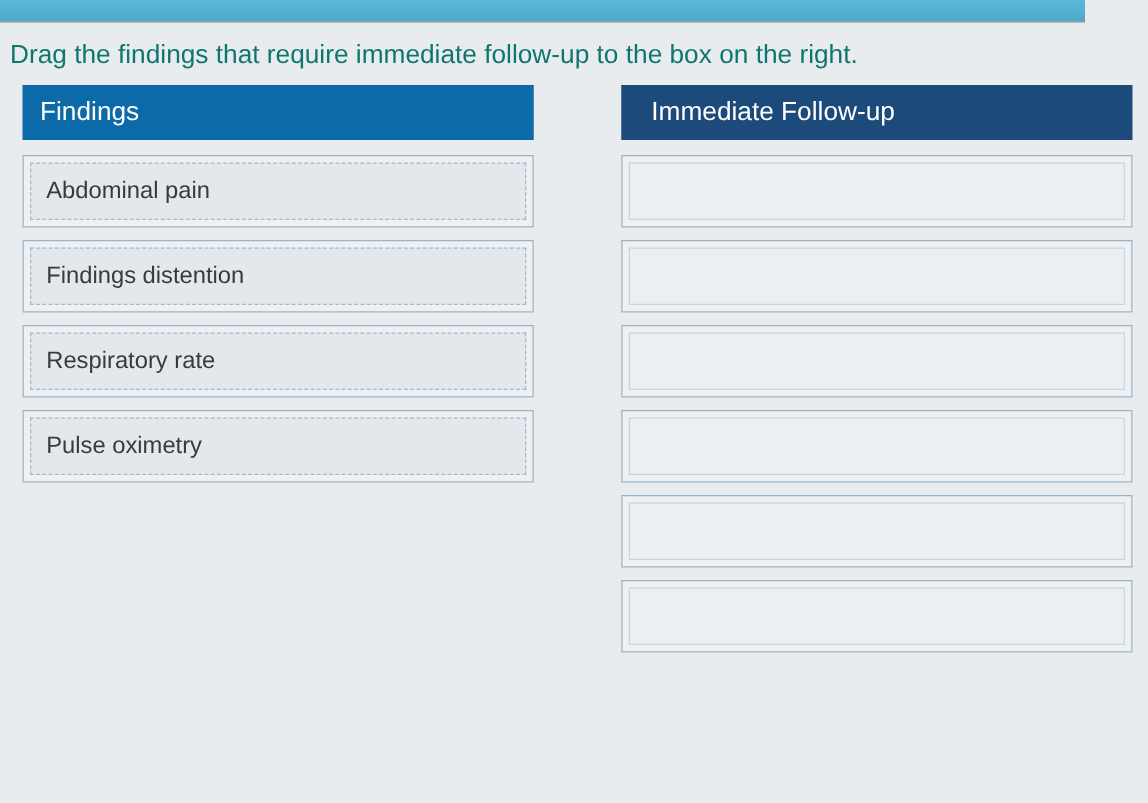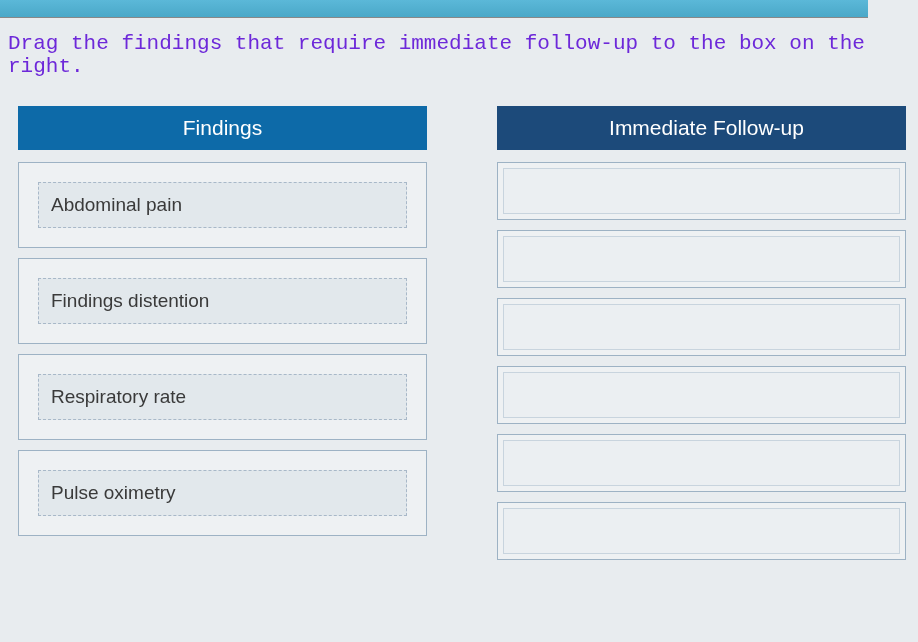--- a/index.html
+++ b/index.html
@@ -15,50 +15,48 @@
       overflow: hidden;
     }
     .top-bar {
       height: 18px;
       background: linear-gradient(to bottom, #5bb8d8, #4aa8c8);
       border-bottom: 1px solid #888;
       margin: 0 50px 0 0;
     }
     .instruction {
       font-size: 21px;
-      color: #6d28d9;
-      padding: 14px 0 28px 8px;
-      font-family: Liberation Mono, monospace;
+      color: #0f766e;
+      padding: 14px 0 12px 8px;
     }
     .columns {
       display: flex;
       gap: 70px;
       padding: 0 12px 0 18px;
     }
     .column {
       flex: 1;
-      text-align: center;
     }
     .header {
       color: #fff;
       font-size: 21px;
       padding: 10px 14px;
       margin-bottom: 12px;
       font-weight: 400;
     }
     .header-findings {
       background: #0d6aa8;
     }
     .header-followup {
       background: #1c4a7a;
       padding-left: 24px;
     }
     .item-wrap {
       border: 1px solid #9db2c4;
-      padding: 19px;
+      padding: 5px;
       margin-bottom: 10px;
       background: #eef1f3;
     }
     .item {
       background: #e2e8ec;
       border: 1px dashed #a8b8c8;
       padding: 11px 12px;
       font-size: 19px;
       color: #3a3a3a;
       cursor: move;

